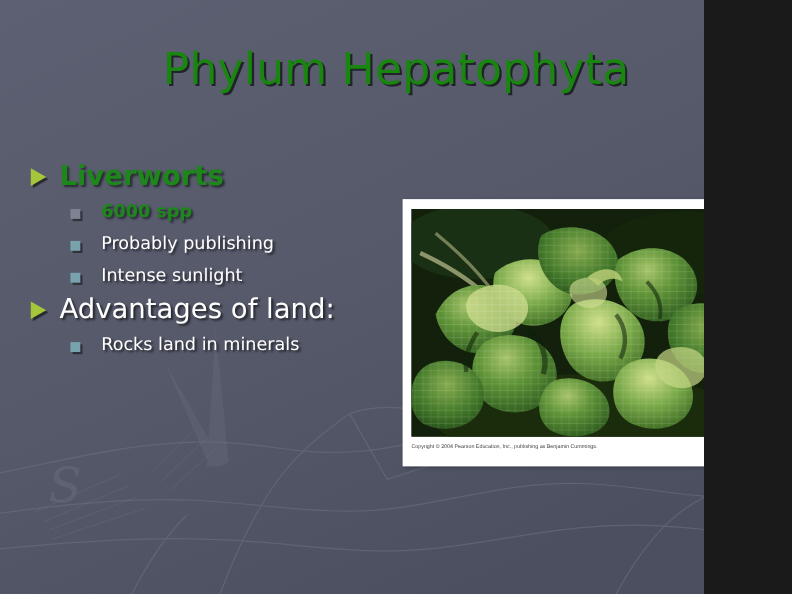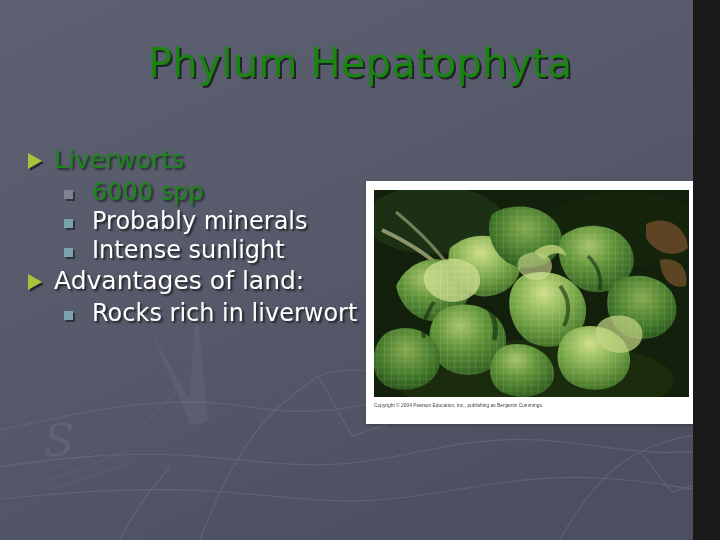--- a/index.html
+++ b/index.html
@@ -3,21 +3,21 @@
 <meta charset="utf-8">
 <style>
   html, body {
     margin: 0;
     padding: 0;
     background: #1a1a1a;
   }
 
   #slide {
     position: relative;
-    width: 693px;
+    width: 640px;
     height: 540px;
     overflow: hidden;
     background: #585c6e;
     background-image:
       radial-gradient(ellipse 900px 620px at 46% 40%, #6063740 0%, #4e5263 100%);
     font-family: "DejaVu Sans", "Liberation Sans", sans-serif;
     user-select: none;
   }
 
   
@@ -88,28 +88,28 @@
     margin-left: 36px;
     padding-top: 12px;
   }
   .sq {
     width: 9px;
     height: 9px;
     background: #78a3ad;
     box-shadow: 2px 2px 0 rgba(0,0,0,0.45);
   }
   .lvl2 .txt {
-    font-size: 24px;
+    font-size: 16px;
     line-height: 28px;
     color: #ffffff;
     text-shadow: 2px 2px 2px rgba(0,0,0,0.60);
   }
 
   
-  .green .txt { color: #1d871b; text-shadow: 2px 2px 2px rgba(0,0,0,0.55); }
+  .green .txt { color: #1d871b; text-shadow: 2px 2px 2px rgba(0,0,0,0.55); font-weight: bold; }
   .sq.grey { background: #7d8390; }
 
   sup { font-size: 0.58em; vertical-align: super; line-height: 0; }
 
   
   .picture-frame {
     position: absolute;
     left: 366px;
     top: 181px;
     width: 331px;
@@ -207,42 +207,42 @@
           <div class="sq grey"></div>
         </div>
       <div class="txt">6000 spp</div>
     </div>
 
 
     <div class="bullet-row lvl2">
       <div class="marker">
           <div class="sq"></div>
         </div>
-      <div class="txt">Probably minerals</div>
+      <div class="txt">Probably publishing</div>
     </div>
 
     <div class="bullet-row lvl2">
       <div class="marker">
           <div class="sq"></div>
         </div>
       <div class="txt">Intense sunlight</div>
     </div>
 
     <div class="bullet-row lvl1">
       <div class="marker">
           <div class="tri"></div>
         </div>
       <div class="txt">Advantages of land:</div>
     </div>
 
     <div class="bullet-row lvl2">
       <div class="marker">
           <div class="sq"></div>
         </div>
-      <div class="txt">Rocks rich in liverwort</div>
+      <div class="txt">Rocks land in minerals</div>
     </div>
 
   </div>
 
   <div class="picture-frame">
     <div class="photo">
       <svg viewBox="0 0 315 207" xmlns="http://www.w3.org/2000/svg">
         <defs>
           <radialGradient id="lobeA" cx="40%" cy="30%" r="75%">
             <stop offset="0%" stop-color="#a7c46a"></stop>

